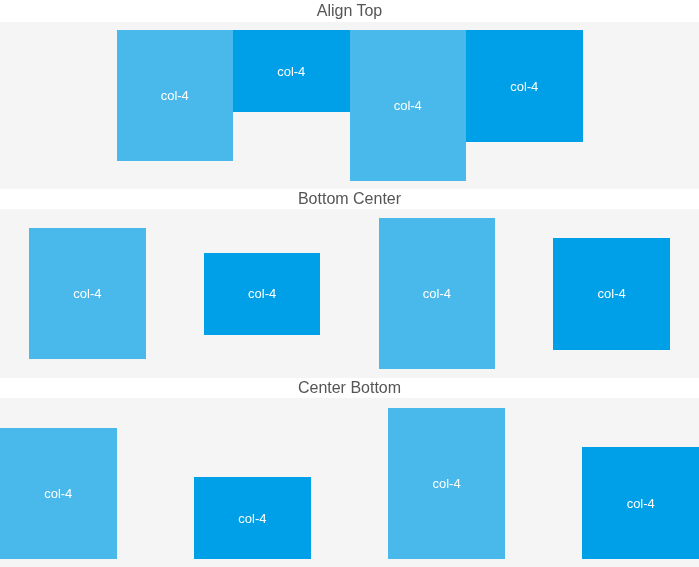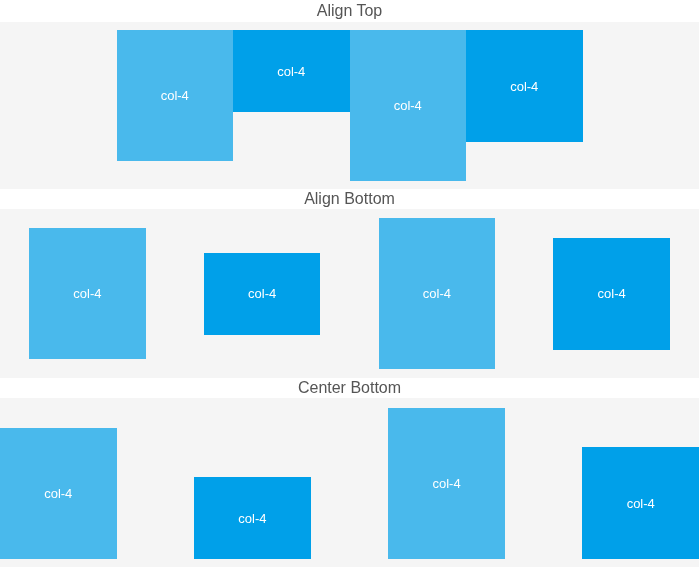--- a/index.html
+++ b/index.html
@@ -80,21 +80,21 @@
     </div>
     <div class="col-box light" style="height: 151px;">
       <span>col-4</span>
     </div>
     <div class="col-box dark" style="height: 112px;">
       <span>col-4</span>
     </div>
   </div>
 
   <div class="section-title-row">
-    <span class="section-title">Align Bottom</span>
+    <span class="section-title">Bottom Center</span>
   </div>
   <div class="band justify-space-around align-middle">
     <div class="col-box light" style="height: 131px;">
       <span>col-4</span>
     </div>
     <div class="col-box dark" style="height: 82px;">
       <span>col-4</span>
     </div>
     <div class="col-box light" style="height: 151px;">
       <span>col-4</span>

